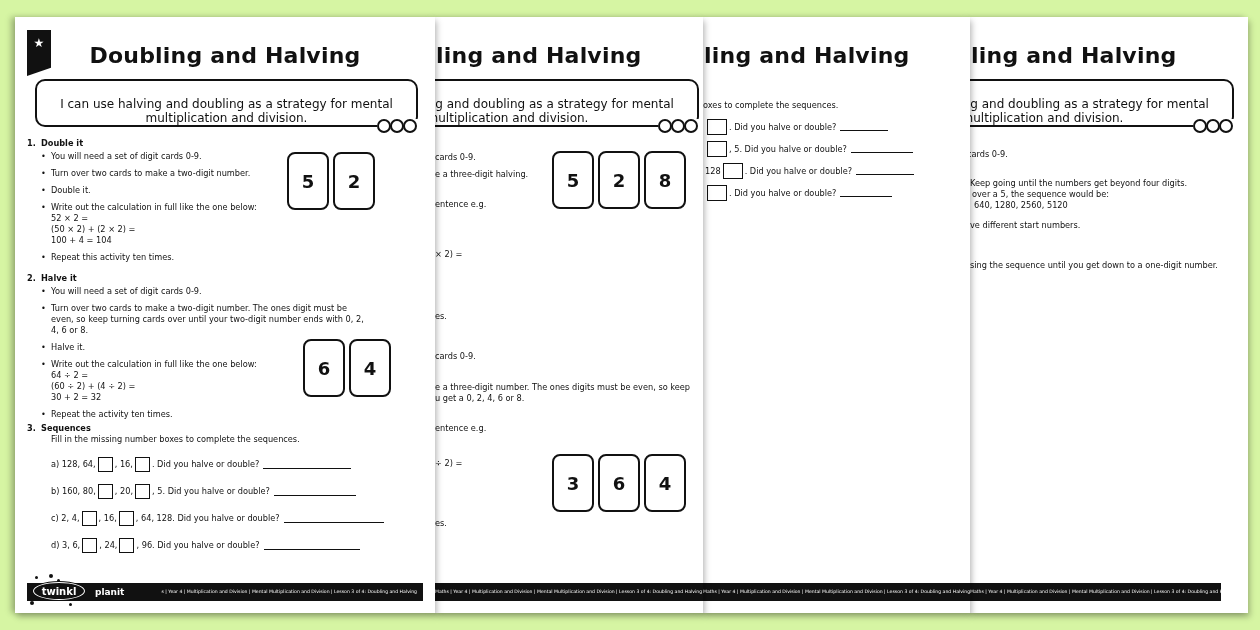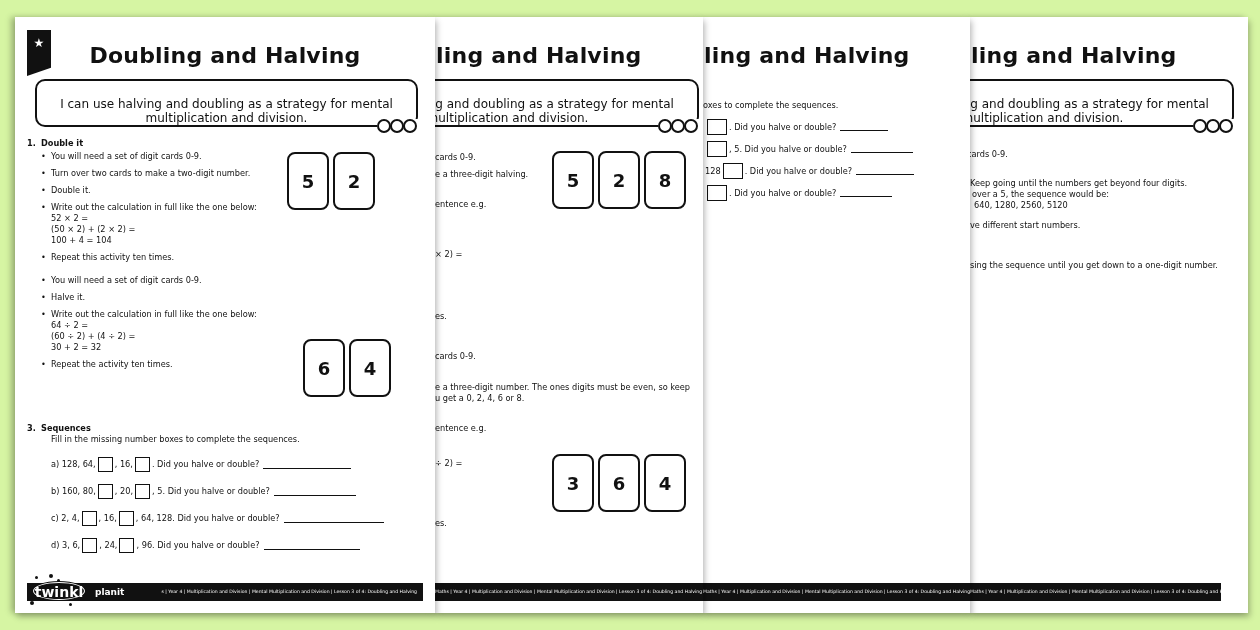--- a/index.html
+++ b/index.html
@@ -35,21 +35,21 @@
   .card { width: 42px; height: 58px; border: 2px solid #111; border-radius: 8px; display: flex; align-items: center; justify-content: center; font-weight: bold; font-size: 18px; }
 
   .seq-row { position: relative; padding-left: 24px; margin-top: 12px; white-space: nowrap; display: flex; align-items: center; }
   .box { display: inline-block; width: 15px; height: 15px; border: 1.5px solid #111; margin: 0 2px; }
   .line { display: inline-block; border-bottom: 1px solid #111; height: 8px; margin-left: 4px; }
 
   .footer { position: absolute; left: 12px; right: 12px; top: 566px; height: 18px; background: #111; color: #fff;
             font-size: 4.6px; line-height: 18px; text-align: right; padding-right: 6px; white-space: nowrap; }
   .logo { position: absolute; left: 12px; top: 556px; width: 110px; height: 34px; }
   .logo-twinkl { position: absolute; left: 6px; top: 9px; width: 52px; height: 18px; background: #111; color: #fff; border-radius: 50%;
-                 font-size: 14px; font-weight: bold; text-align: center; line-height: 18px; border: 1.5px solid #fff; box-shadow: 0 0 0 1px #111; }
+                 font-size: 10px; font-weight: bold; text-align: center; line-height: 18px; border: 1.5px solid #fff; box-shadow: 0 0 0 1px #111; }
   .logo-planit { position: absolute; left: 64px; top: 10px; width: 70px; height: 18px; background: #111; color: #fff; font-size: 9px; font-weight: bold; line-height: 18px; padding-left: 4px; }
   .star { position: absolute; width: 3px; height: 3px; background: #111; border-radius: 50%; }
 </style>
 </head>
 <body>
 
 <div class="page" id="p4">
   <div class="page-inner">
     <div class="title">Doubling and Halving</div>
     <div class="goal-box">
@@ -163,21 +163,23 @@
     <div class="calc">(50 × 2) + (2 × 2) =</div>
     <div class="calc">100 + 4 = 104</div>
     <div class="bl">Repeat this activity ten times.</div>
   </div>
   <div class="cards" style="left:272px;top:135px;">
     <div class="card">5</div>
     <div class="card">2</div>
   </div>
 
   <div class="sec" style="top:256px;width:340px;">
+    <div class="sec-h"><span class="num">2.</span><span>Halve it</span></div>
     <div class="bl" style="margin-top:2px">You will need a set of digit cards 0-9.</div>
+    <div class="bl">Turn over two cards to make a two-digit number. The ones digit must be even, so keep turning cards over until your two-digit number ends with 0, 2, 4, 6 or 8.</div>
     <div class="bl">Halve it.</div>
     <div class="bl">Write out the calculation in full like the one below:</div>
     <div class="calc">64 ÷ 2 =</div>
     <div class="calc">(60 ÷ 2) + (4 ÷ 2) =</div>
     <div class="calc">30 + 2 = 32</div>
     <div class="bl">Repeat the activity ten times.</div>
   </div>
   <div class="cards" style="left:288px;top:322px;">
     <div class="card">6</div>
     <div class="card">4</div>

